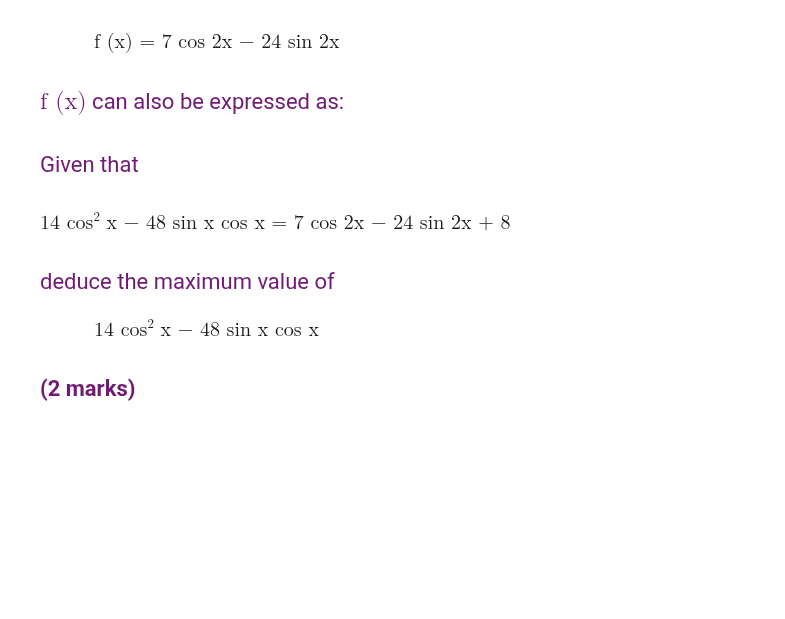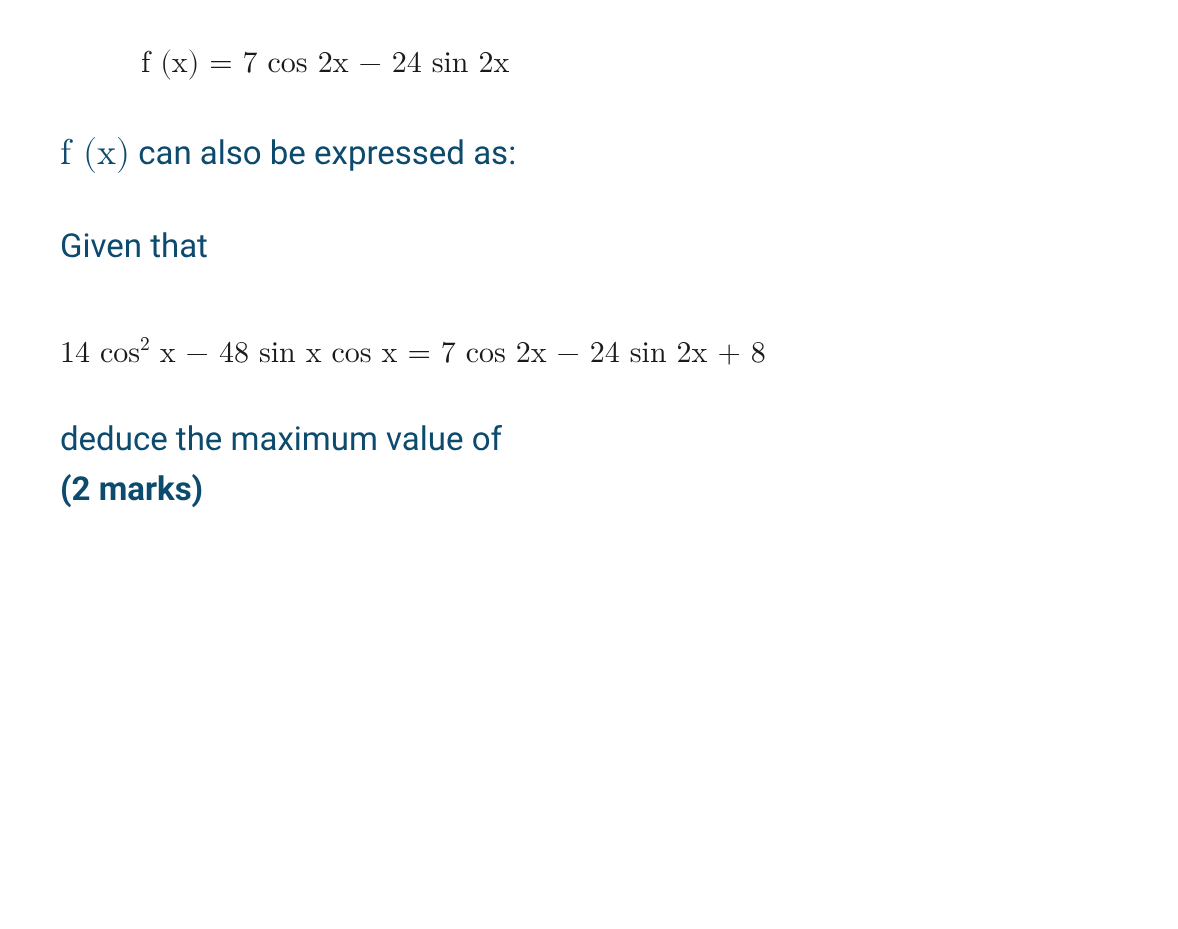--- a/index.html
+++ b/index.html
@@ -23,30 +23,31 @@
   }
   .math-indent {
     padding-left: 54px;
   }
   .math-small-indent {
     padding-left: 0px;
   }
   .text {
     font-size: 22px;
     line-height: 1.5;
-    color: #0c4a6e;
+    color: #701a75;
   }
   .fx-inline {
     font-family: "Cambria Math", "Latin Modern Math", "STIX Two Math", Georgia, serif;
     font-size: 24px;
   }
   .block {
     margin-bottom: 28px;
   }
   .block-tight {
+    margin-bottom: 18px;
   }
   sup {
     font-size: 0.65em;
     vertical-align: super;
     line-height: 0;
   }
   .bold {
     font-weight: 700;
   }
 </style>
@@ -57,30 +58,33 @@
 
   <div class="block math math-indent">
     <span>f (x) = 7 cos 2x − 24 sin 2x</span>
   </div>
 
   <div class="block text">
     <span class="fx-inline">f (x)</span><span> can also be expressed as:</span>
   </div>
 
 
-  <div class="block text" style="margin-bottom:40px;">
+  <div class="block text" style="margin-bottom:28px;">
     <span>Given that</span>
   </div>
 
   <div class="block math math-small-indent">
     <span>14 cos</span><sup>2</sup><span> x − 48 sin x cos x = 7 cos 2x − 24 sin 2x + 8</span>
   </div>
 
   <div class="block-tight text">
     <span>deduce the maximum value of</span>
   </div>
 
+  <div class="block math math-indent">
+    <span>14 cos</span><sup>2</sup><span> x − 48 sin x cos x</span>
+  </div>
 
   <div class="text bold">
     <span>(2 marks)</span>
   </div>
 
 </div>
 
 </body></html>

